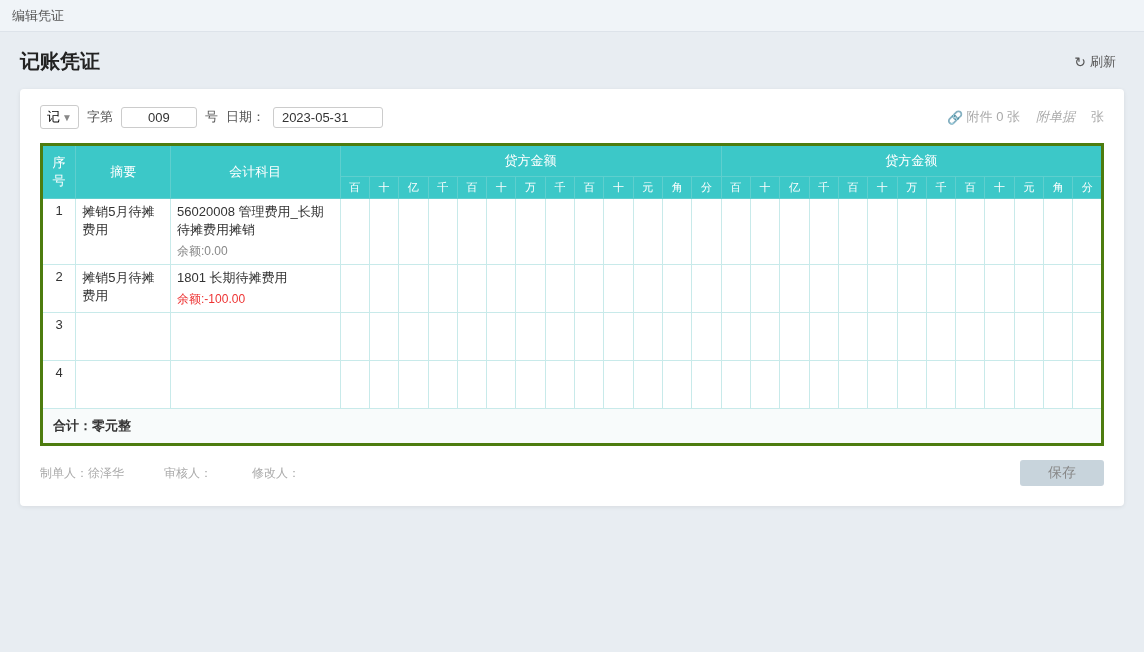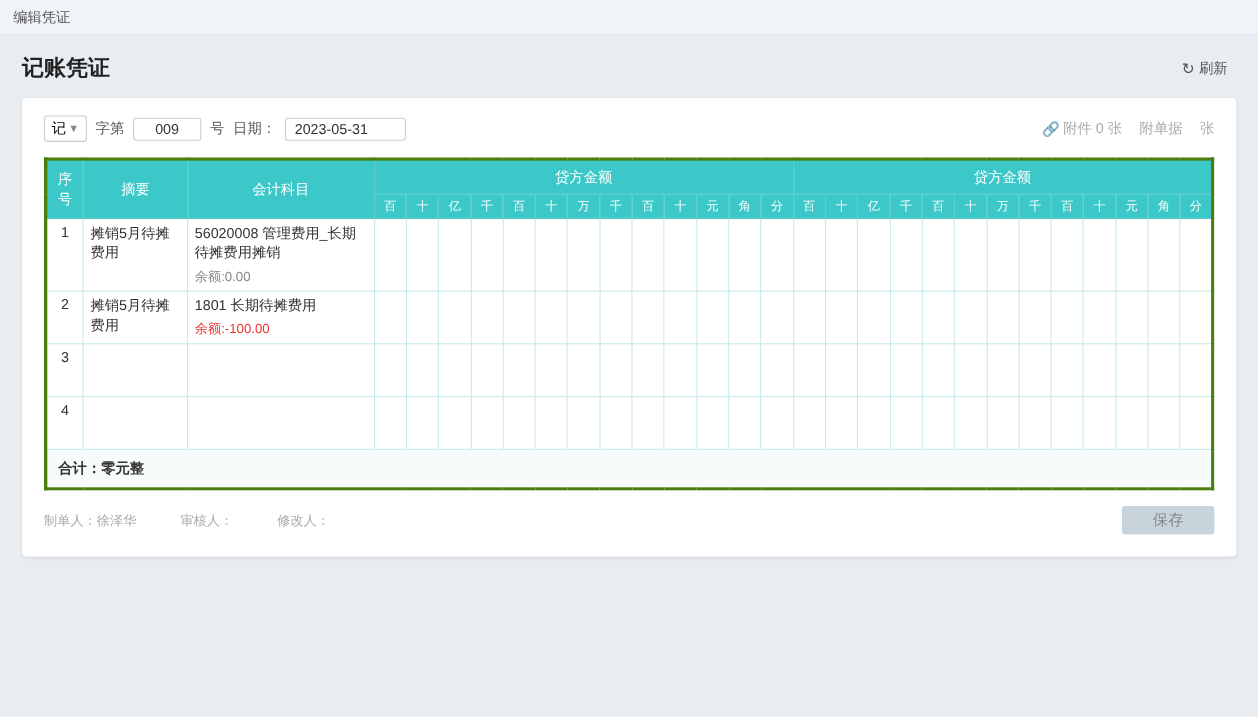--- a/index.html
+++ b/index.html
@@ -81,21 +81,21 @@
     }
     .label-text {
       color: #555;
       font-size: 13px;
     }
     .voucher-number-input {
       border: 1px solid #ccc;
       border-radius: 3px;
       padding: 2px 8px;
       font-size: 13px;
-      width: 62px;
+      width: 76px;
       text-align: center;
       outline: none;
       color: #333;
     }
     .date-input {
       border: 1px solid #ccc;
       border-radius: 3px;
       padding: 2px 8px;
       font-size: 13px;
       width: 110px;
@@ -234,21 +234,21 @@
       <span class="label-text">字第</span>
       <input class="voucher-number-input" type="text" value="009" style="">
       <span class="label-text">号</span>
       <span class="label-text">日期：</span>
       <input class="date-input" type="text" value="2023-05-31" style="">
       <div class="attachment-area">
         <span class="attachment-link">
           <span>🔗</span>
           <span>附件 0 张</span>
         </span>
-        <span style="color:#aaa;cursor:pointer;">附单据</span>
+        <span style="color:#aaa;cursor:pointer;font-style:italic;">附单据</span>
         <span style="color:#aaa;">张</span>
       </div>
     </div>
 
     <div class="table-scroll">
       <table class="voucher-table">
         <thead>
           <tr class="header-top">
             <th rowspan="2" class="col-seq">序号</th>
             <th rowspan="2" class="col-summary">摘要</th>

